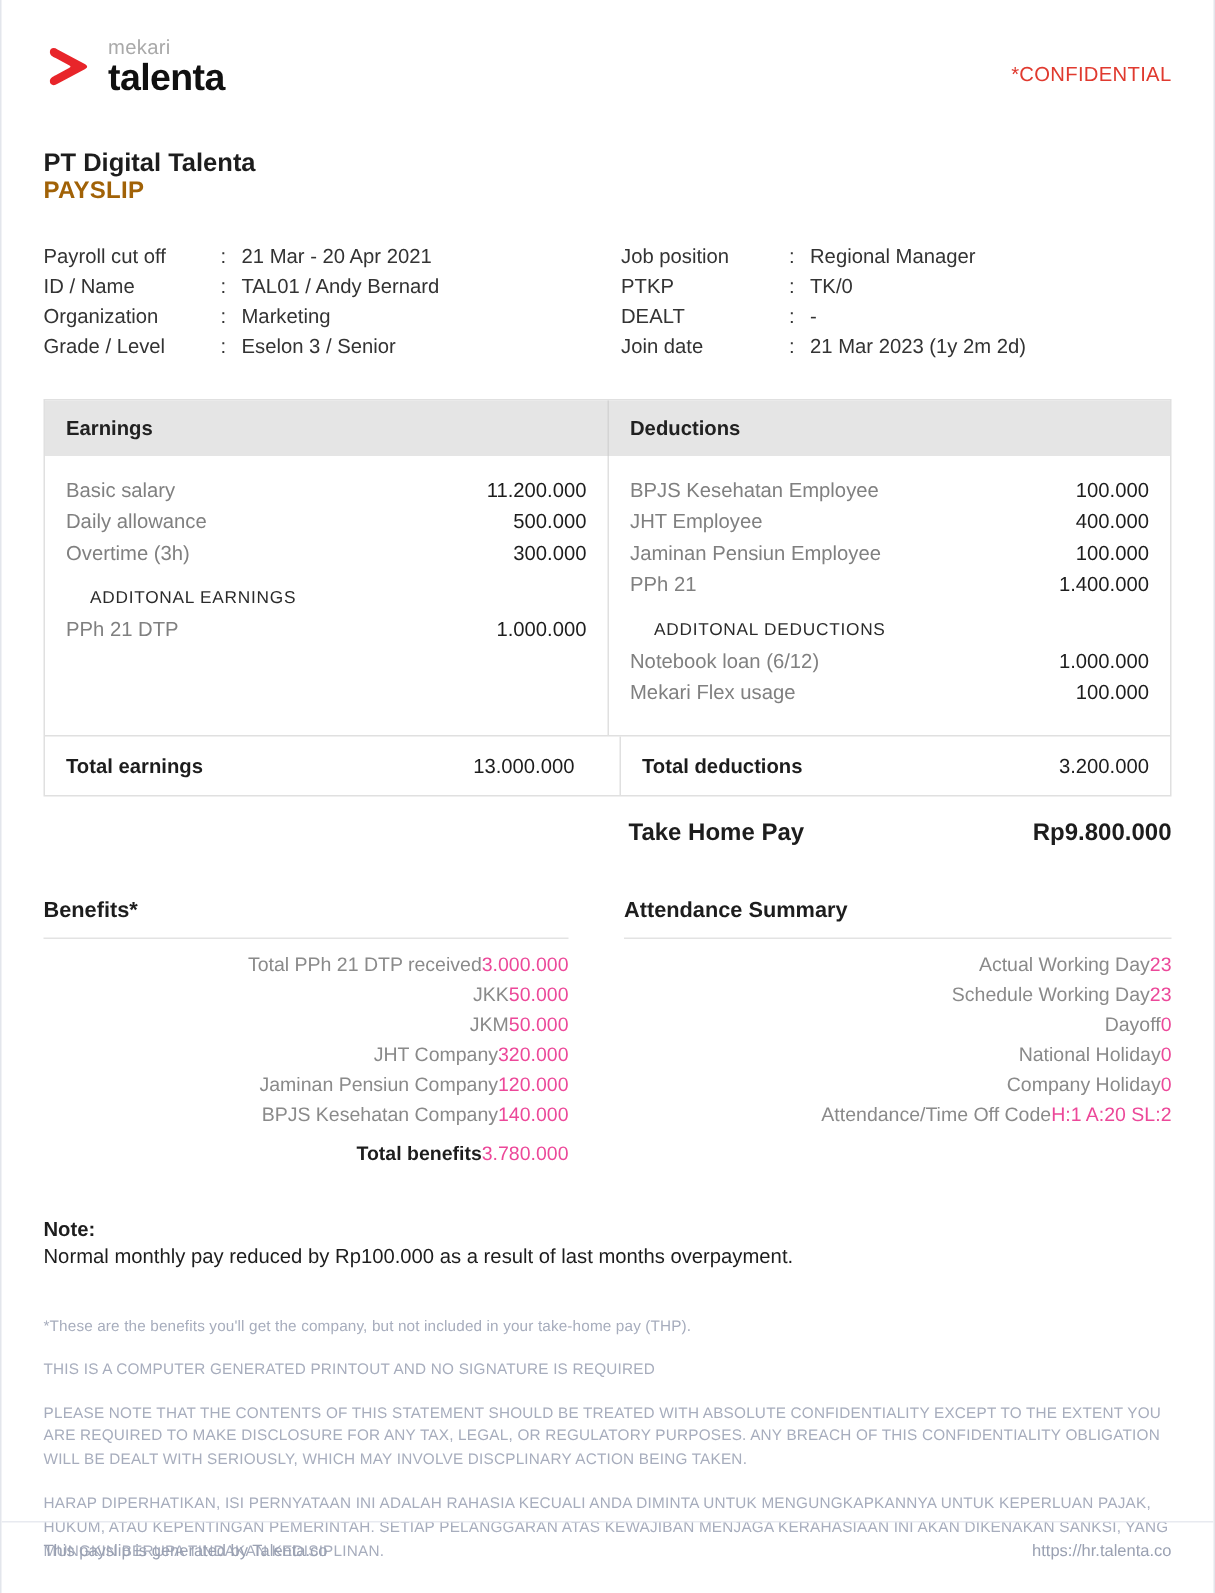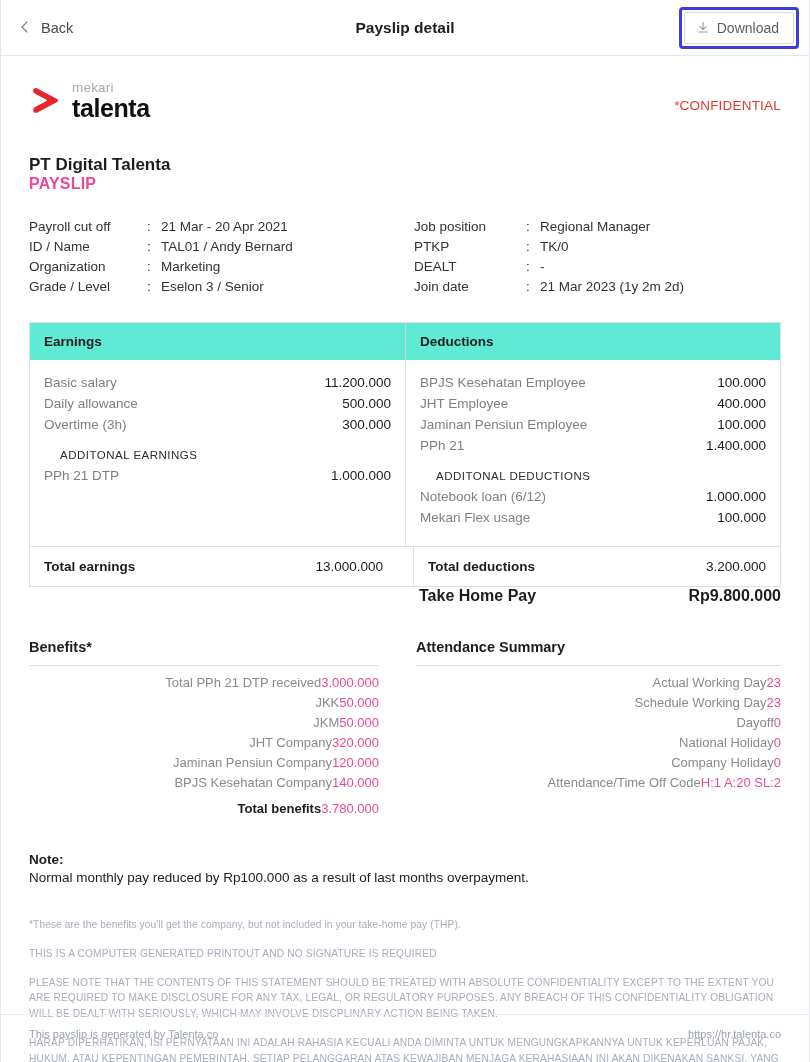--- a/index.html
+++ b/index.html
@@ -120,21 +120,21 @@
   }
 
   .titlerow {
     display: flex;
     align-items: baseline;
     justify-content: space-between;
     margin-top: 34px;
     flex-direction: column;
   }
   .company { font-size: 17px; font-weight: bold; color: #1d1d1d; }
-  .payslip-word { font-size: 16px; font-weight: bold; color: #ec4899; letter-spacing: .2px; }
+  .payslip-word { font-size: 16px; font-weight: bold; color: #a16207; letter-spacing: .2px; }
 
   
   .meta {
     display: grid;
     grid-template-columns: 1fr 1fr;
     column-gap: 0;
     margin-top: 26px;
   }
   .meta-col { display: grid; grid-template-columns: 118px 14px 1fr; row-gap: 5px; }
   .meta-col.right { grid-template-columns: 112px 14px 1fr; padding-left: 9px; }
@@ -143,21 +143,21 @@
   .meta-v { font-size: 13.5px; color: #333333; }
 
   
   .table {
     margin-top: 28px;
     border: 1px solid #e0e0e0;
   }
   .thead {
     display: grid;
     grid-template-columns: 1fr 1fr;
-    background: #5eead4;
+    background: #e5e5e5;
   }
   .th {
     font-size: 13.5px;
     font-weight: bold;
     color: #212121;
     padding: 11px 14px;
   }
   .th + .th { border-left: 1px solid #d4d4d4; }
 
   .tbody { display: grid; grid-template-columns: 1fr 1fr; }
@@ -188,21 +188,21 @@
     justify-content: space-between;
     align-items: baseline;
     padding: 12px 14px;
     font-size: 13.5px;
   }
   .tfoot-cell + .tfoot-cell { border-left: 1px solid #e0e0e0; }
   .tfoot-cell .lbl { font-weight: bold; color: #1d1d1d; }
   .tfoot-cell .amt { color: #1d1d1d; }
 
   
-  .thp-row { display: grid; grid-template-columns: 1fr 1fr; }
+  .thp-row { display: grid; grid-template-columns: 1fr 1fr; margin-top: 16px; }
   .thp {
     grid-column: 2;
     display: flex;
     justify-content: space-between;
     align-items: baseline;
     padding: 0 0 0 14px;
   }
   .thp .lbl { font-size: 16px; font-weight: bold; color: #1d1d1d; }
   .thp .amt { font-size: 16px; font-weight: bold; color: #1d1d1d; }
 
@@ -256,36 +256,20 @@
     justify-content: space-between;
     align-items: baseline;
   }
   .footer span { font-size: 11px; color: #9aa1b2; }
 </style>
 </head>
 <body>
 
 <div class="page">
 
-  <div class="appbar">
-    <button class="back-btn">
-      <span class="chev"></span>
-      <span>Back</span>
-    </button>
-    <div class="appbar-title">Payslip detail</div>
-    <div class="dl-wrap">
-      <button class="dl-btn">
-        <svg class="dl-icon" viewBox="0 0 16 16">
-          <path d="M8 1.6 L8 9.4 M4.6 6.4 L8 9.8 L11.4 6.4" fill="none" stroke="#9b9b9b" stroke-width="1.3" stroke-linecap="round" stroke-linejoin="round"></path>
-          <path d="M3 12.6 L13 12.6" fill="none" stroke="#9b9b9b" stroke-width="1.3" stroke-linecap="round"></path>
-        </svg>
-        <span>Download</span>
-      </button>
-    </div>
-  </div>
 
   <div class="doc">
 
     <div class="brandrow">
       <div class="logo">
         <svg class="logo-mark" viewBox="0 0 40 40">
           <path d="M5 9 C5 6 8 5 11 7 L32 18.2 C35 19.8 35 21.2 32 22.8 L11 34 C8 36 5 35 5 32 C5 29.5 7 28.5 9.5 27.2 L20 21.6 C21.6 20.8 21.6 20.2 20 19.4 L9.5 13.8 C7 12.5 5 11.5 5 9 Z" fill="#e8252a"></path>
         </svg>
         <span class="logo-text">
           <span class="logo-top">mekari</span>

